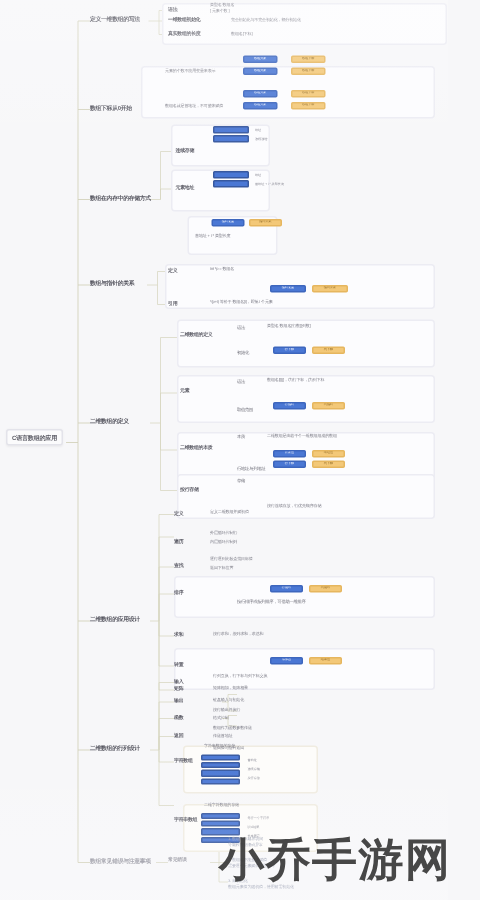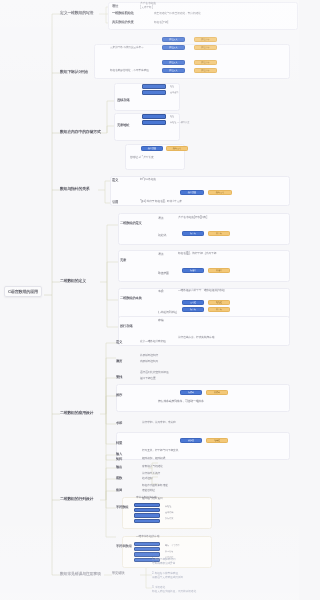--- a/index.html
+++ b/index.html
@@ -385,13 +385,14 @@
 
   <div class="node lvl2" style="left:112px;top:572px;color:#9a9aa4;">常见错误</div>
   <div class="node leaf two" style="left:152px;top:558px;color:#9da2b5;">1. 数组下标越界访问
 导致程序崩溃或异常</div>
   <div class="node leaf two" style="left:152px;top:572px;color:#9da2b5;">2. 数组名不能整体赋值
 需要逐个元素赋值或用循环</div>
   <div class="node leaf two" style="left:152px;top:586px;color:#9da2b5;">3. 未初始化
 数组元素值为随机值，使用前需初始化</div>
 
   <div id="grain"></div>
+  <div id="watermark">小乔手游网</div>
 </div>
 
 </body></html>

